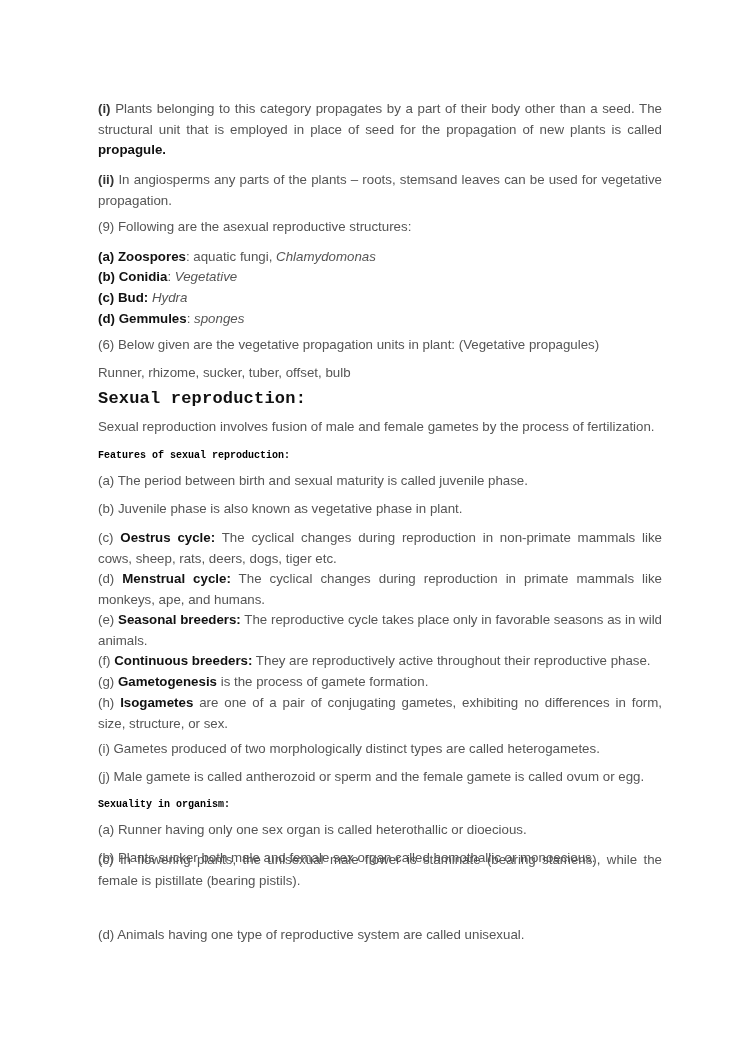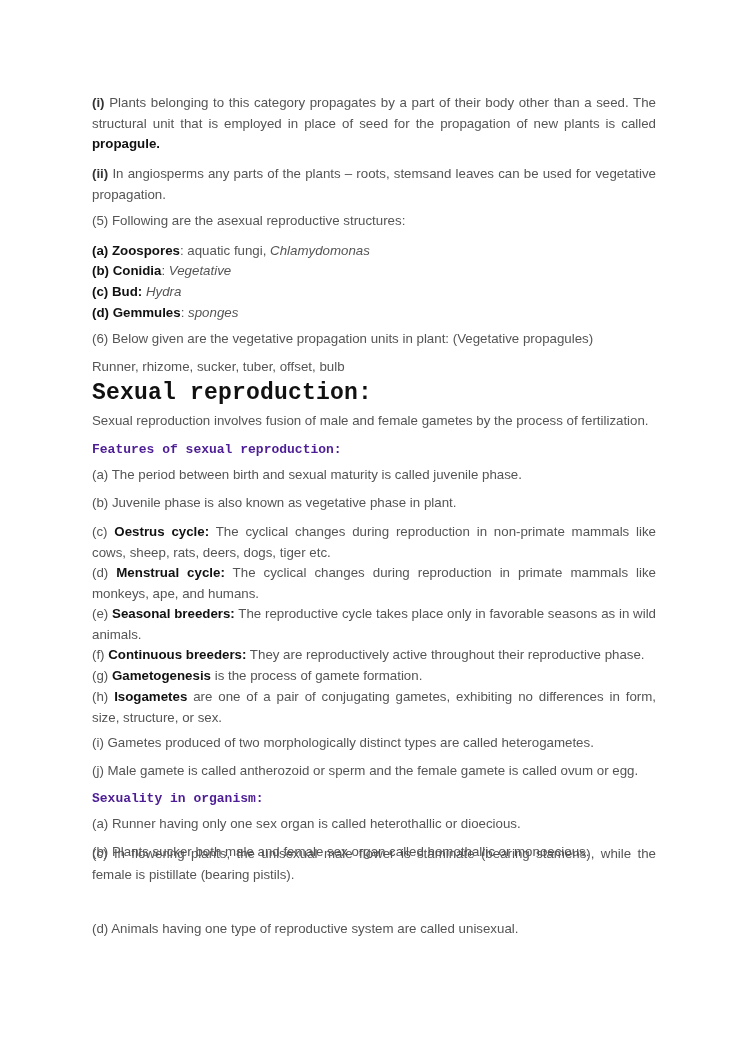--- a/index.html
+++ b/index.html
@@ -2,45 +2,45 @@
 <html><head>
   <meta charset="utf-8">
   <style>
     html, body { margin: 0; padding: 0; background: #ffffff; }
     body { width: 744px; height: 1052px; position: relative; overflow: hidden; }
     .page {
       position: absolute; left: 90px; top: 91px; width: 564px;
       font-family: "Liberation Sans", sans-serif; font-size: 13.3px;
       color: #555555; line-height: 20.5px;
     }
-    p { margin: 2px; }
+    p { margin: 8px; }
     .just { text-align: justify; text-align-last: left; }
     b, .b { font-weight: bold; color: #111111; }
     .lbl-b { color: #333333; font-weight: bold; }
     i, .i { font-style: italic; }
     .h2 {
       font-family: "Liberation Mono", monospace; font-weight: bold;
-      font-size: 23px; color: #111111; line-height: 22px; letter-spacing: 0.2px;
+      font-size: 17px; color: #111111; line-height: 22px; letter-spacing: 0.2px;
     }
     .h3 {
       font-family: "Liberation Mono", monospace; font-weight: bold;
-      font-size: 13px; color: #4c1d95; line-height: 18px;
+      font-size: 10px; color: #000000; line-height: 18px;
     }
     .abs { position: absolute; left: 0; width: 564px; }
   </style>
 </head>
 <body>
 
 <div class="page">
 
   <p class="abs just" style="top:0px"><span class="lbl-b">(i)</span><span> Plants belonging to this category propagates by a part of their body other than a seed. The structural unit that is employed in place of seed for the propagation of new plants is called </span><b>propagule.</b></p>
 
   <p class="abs just" style="top:71px"><span class="lbl-b">(ii)</span><span> In angiosperms any parts of the plants – roots, stemsand leaves can be used for vegetative propagation.</span></p>
 
-  <p class="abs" style="top:118px">(5) Following are the asexual reproductive structures:</p>
+  <p class="abs" style="top:118px">(9) Following are the asexual reproductive structures:</p>
 
   <p class="abs" style="top:148px"><b>(a) Zoospores</b><span>: aquatic fungi, </span><i>Chlamydomonas</i></p>
   <p class="abs" style="top:168px"><b>(b) Conidia</b><span>: </span><i>Vegetative</i></p>
   <p class="abs" style="top:189px"><b>(c) Bud:</b><span> </span><i>Hydra</i></p>
   <p class="abs" style="top:210px"><b>(d) Gemmules</b><span>: </span><i>sponges</i></p>
 
   <p class="abs" style="top:236px">(6) Below given are the vegetative propagation units in plant: (Vegetative propagules)</p>
   <p class="abs" style="top:264px">Runner, rhizome, sucker, tuber, offset, bulb</p>
 
   <p class="abs h2" style="top:289px">Sexual reproduction:</p>

